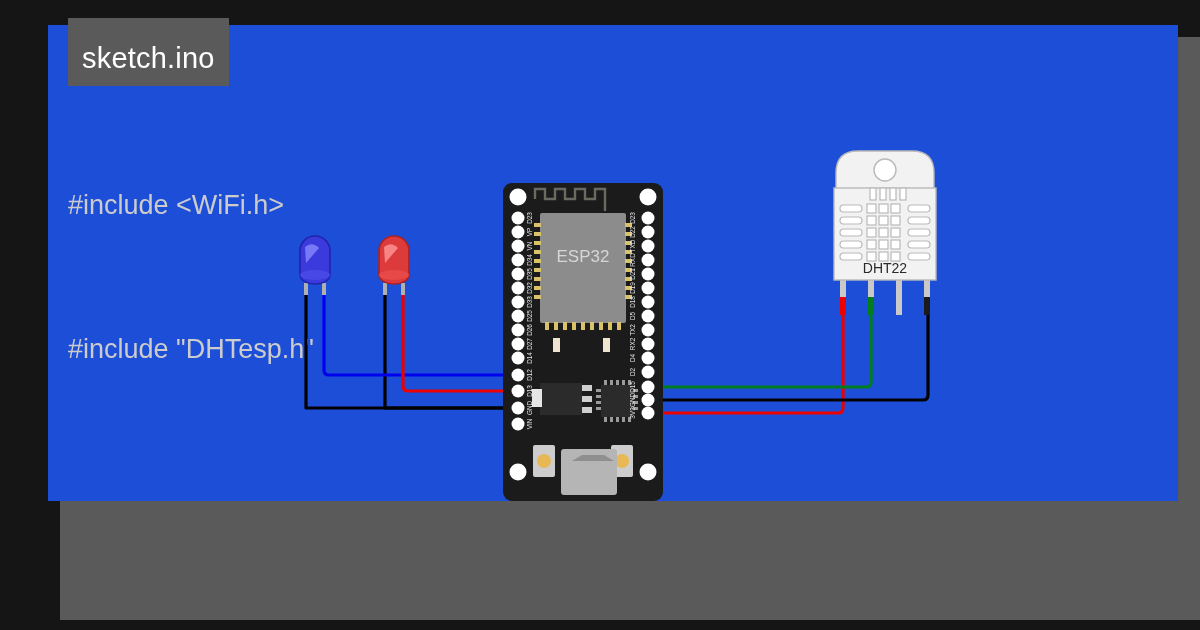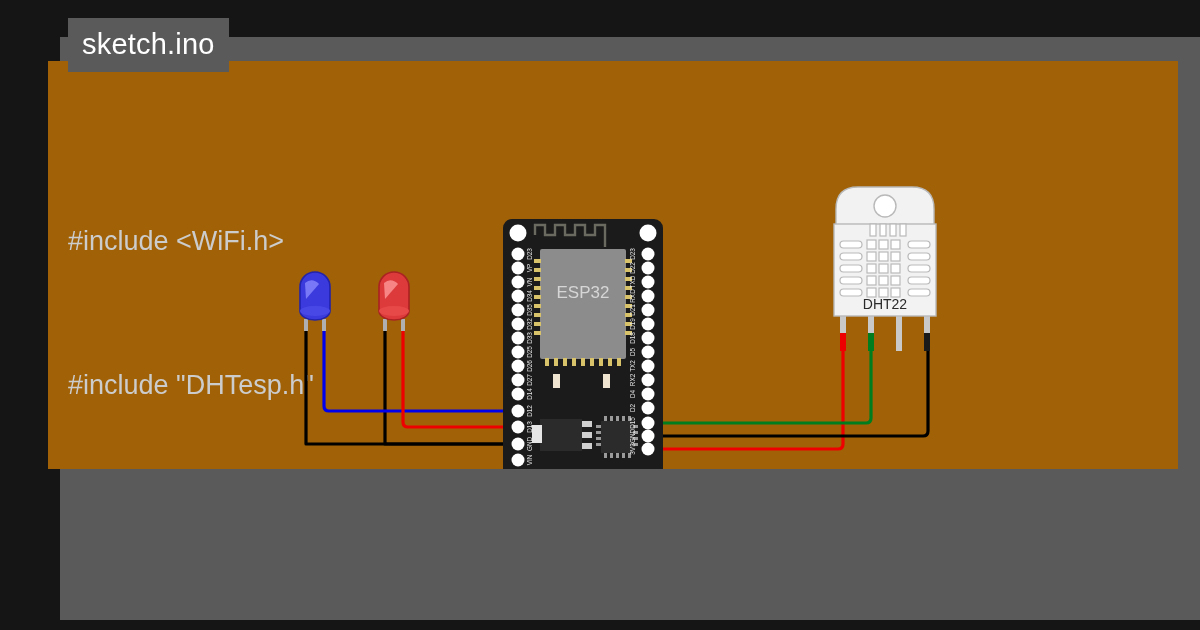--- a/index.html
+++ b/index.html
@@ -15,45 +15,44 @@
   .gray-band {
     position: absolute;
     left: 60px; top: 37px;
     width: 1140px; height: 583px;
     background: #5a5a5a;
   }
   
   .canvas {
     position: absolute;
     left: 48px; top: 25px;
-    width: 1130px; height: 408px;
-    background: #a16207;
+    width: 1130px; height: 476px;
+    background: #1d4ed8;
     overflow: hidden;
-    margin-top: 36px;
   }
 
   
   .code {
     position: absolute;
     left: 20px; top: 60px;
     width: 1090px;
     color: #cccccc;
     font-family: "Liberation Sans", sans-serif;
     font-size: 27px;
     line-height: 48px;
     white-space: pre;
     user-select: none;
   }
   .code .line { height: 48px; }
 
   
   .tab {
     position: absolute;
     left: 68px; top: 18px;
-    padding: 6px 14px 8px 14px;
+    padding: 20px 14px 8px 14px;
     background: #5a5a5a;
     color: #ffffff;
     font-size: 29px;
     line-height: 40px;
     letter-spacing: .2px;
     z-index: 40;
   }
 
   
   .diagram { position: absolute; inset: 0; z-index: 20; padding-left: 32px; }

